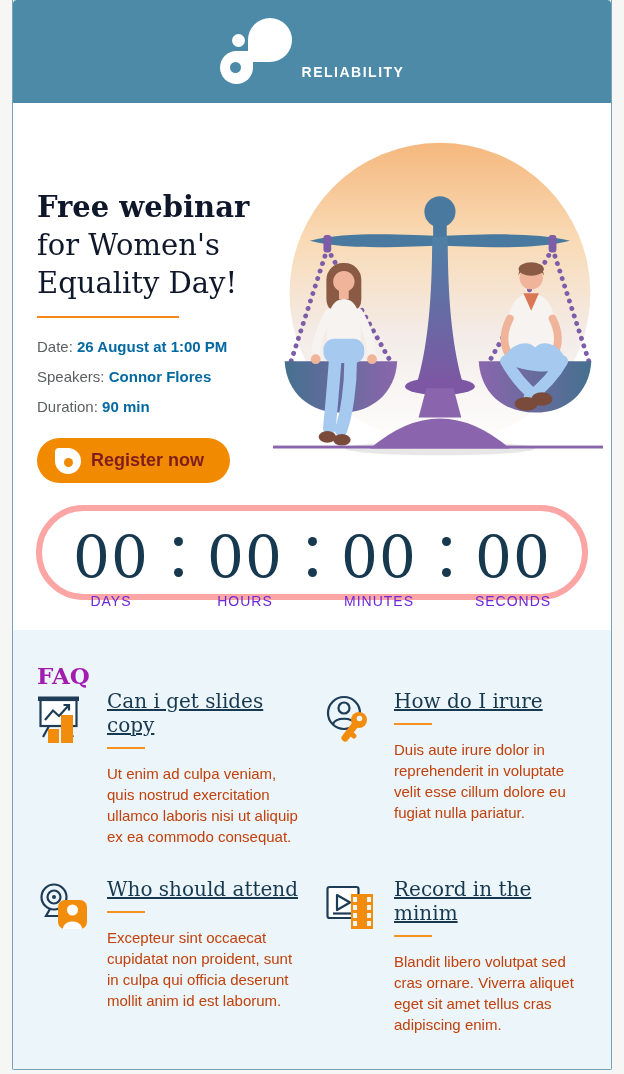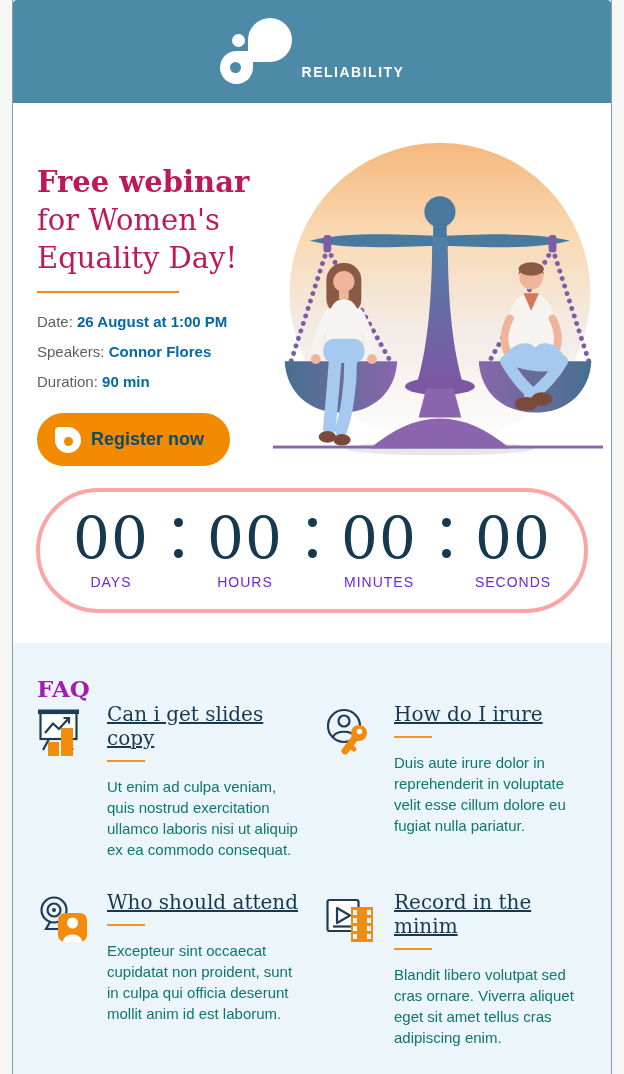--- a/index.html
+++ b/index.html
@@ -19,60 +19,60 @@
   .logo-dot { position:absolute; left:12px; top:16px; width:13px; height:13px; background:#fff; border-radius:50%; }
   .drop-donut { position:absolute; left:0; top:33px; width:33px; height:33px; background:#fff;
                 border-radius:50% 4px 50% 50%; }
   .drop-donut i { position:absolute; left:10px; top:11px; width:11px; height:11px;
                   background:#4c8aa8; border-radius:50%; }
   .logo-text { color:#fff; font-size:14px; font-weight:bold; letter-spacing:1.5px; padding-bottom:6px; }
 
   
   .hero { display:flex; padding:36px 14px 0 24px; }
   .hero-left { width:236px; flex:none; padding-top:24px; }
-  .title { font-family:"DejaVu Serif","Liberation Serif",serif; color:#be185d;
-           font-size:29px; line-height:38px; font-weight:normal; }
+  .title { font-family:"DejaVu Serif","Liberation Serif",serif; color:#0f172a;
+           font-size:29px; line-height:38px; font-weight:normal;margin-top:25px; }
   .title .t1 { display:block; font-weight:bold; }
   .title .t2,.title .t3 { display:block; }
   .title-underline { width:142px; height:2px; background:#f6871f; margin:14px 0 20px; }
   .detail { font-size:15px; color:#5c5f61; margin-bottom:13px; }
   .detail .d-value { font-weight:bold; color:#0369a1; }
   .register { margin-top:10px; display:inline-flex; align-items:center; gap:10px;
-              background:#f28a00; color:#0c4a6e; border:none; border-radius:27px;
-              height:53px; padding:0 26px 0 18px; font-size:18px; font-weight:bold;
+              background:#f28a00; color:#7f1d1d; border:none; border-radius:27px;
+              height:45px; padding:0 26px 0 18px; font-size:18px; font-weight:bold;
               font-family:inherit; cursor:pointer; }
   .btn-drop { position:relative; width:26px; height:26px; background:#fff;
               border-radius:4px 50% 50% 50%; flex:none; }
   .btn-drop i { position:absolute; left:9px; top:10px; width:9px; height:9px;
                 background:#f28a00; border-radius:50%; }
   .hero-right { flex:1; display:flex; justify-content:center; align-items:flex-start; }
 
   
   .countdown-wrap { padding:22px 23px 30px; background:#fff; }
-  .countdown { border:4px solid #fca5a5; border-radius:63px; height:125px;
+  .countdown { border:6px solid #fca5a5; border-radius:63px; height:95px;
                display:flex; align-items:flex-start; justify-content:center; padding-top:16px; }
   .unit { width:116px; text-align:center; }
   .digits { font-family:"DejaVu Serif","Liberation Serif",serif; font-size:58px; line-height:60px;
             color:#17394f; letter-spacing:1px; }
   .unit-label { margin-top:6px; font-size:14px; letter-spacing:1px; color:#6d28d9; }
   .colon { width:18px; height:60px; display:flex; flex-direction:column; justify-content:center;
            align-items:center; gap:22px; }
   .colon span { width:9px; height:9px; border-radius:50%; background:#17394f; }
 
   
   .faq { background:#ecf5fa; padding:32px 24px 34px; }
   .faq-heading { font-family:"DejaVu Serif","Liberation Serif",serif; font-size:23px;
                  color:#a21caf; font-weight:bold; }
   .faq-grid { display:grid; grid-template-columns:1fr 1fr; column-gap:24px; row-gap:30px; }
   .faq-item { display:flex; gap:16px; }
   .faq-icon { width:54px; flex:none; padding-top:4px; }
   .faq-title { font-family:"DejaVu Serif","Liberation Serif",serif; font-size:20px;
                color:#17394f; font-weight:normal;text-decoration:underline; }
   .faq-underline { width:38px; height:2px; background:#f6921d; margin:10px 0 14px; }
-  .faq-text { font-size:15px; line-height:21px; color:#0f766e; }
+  .faq-text { font-size:15px; line-height:21px; color:#c2410c; }
 </style>
 </head>
 <body>
 
 <div class="page">
   <div class="email">
 
     <header class="header">
       <div class="logo">
         <div class="logo-mark">

